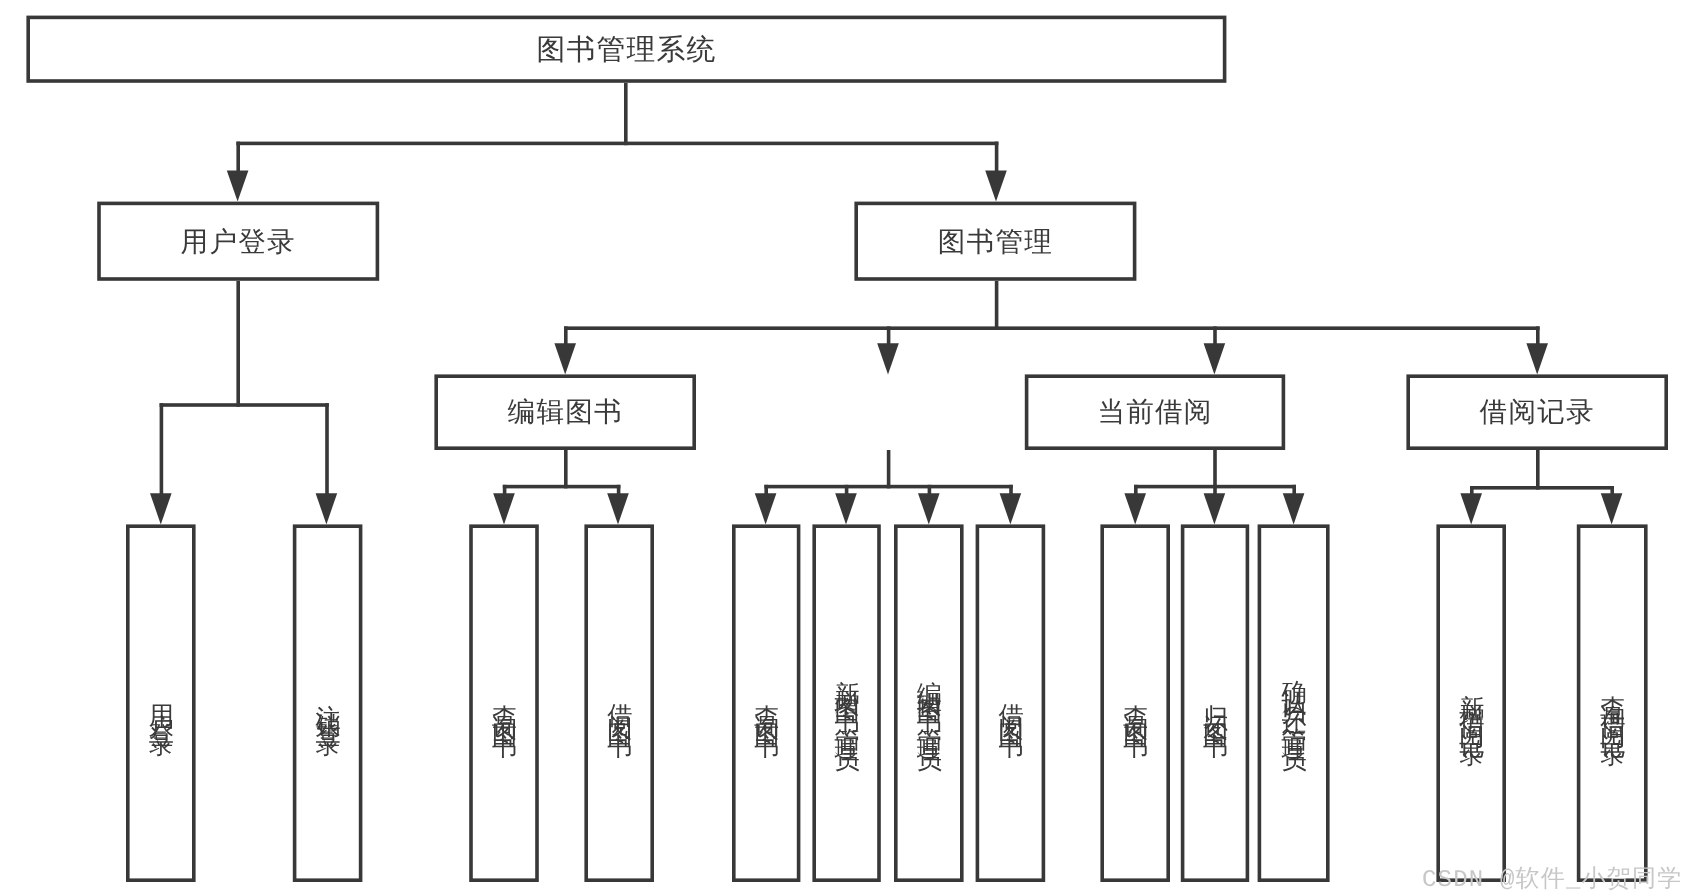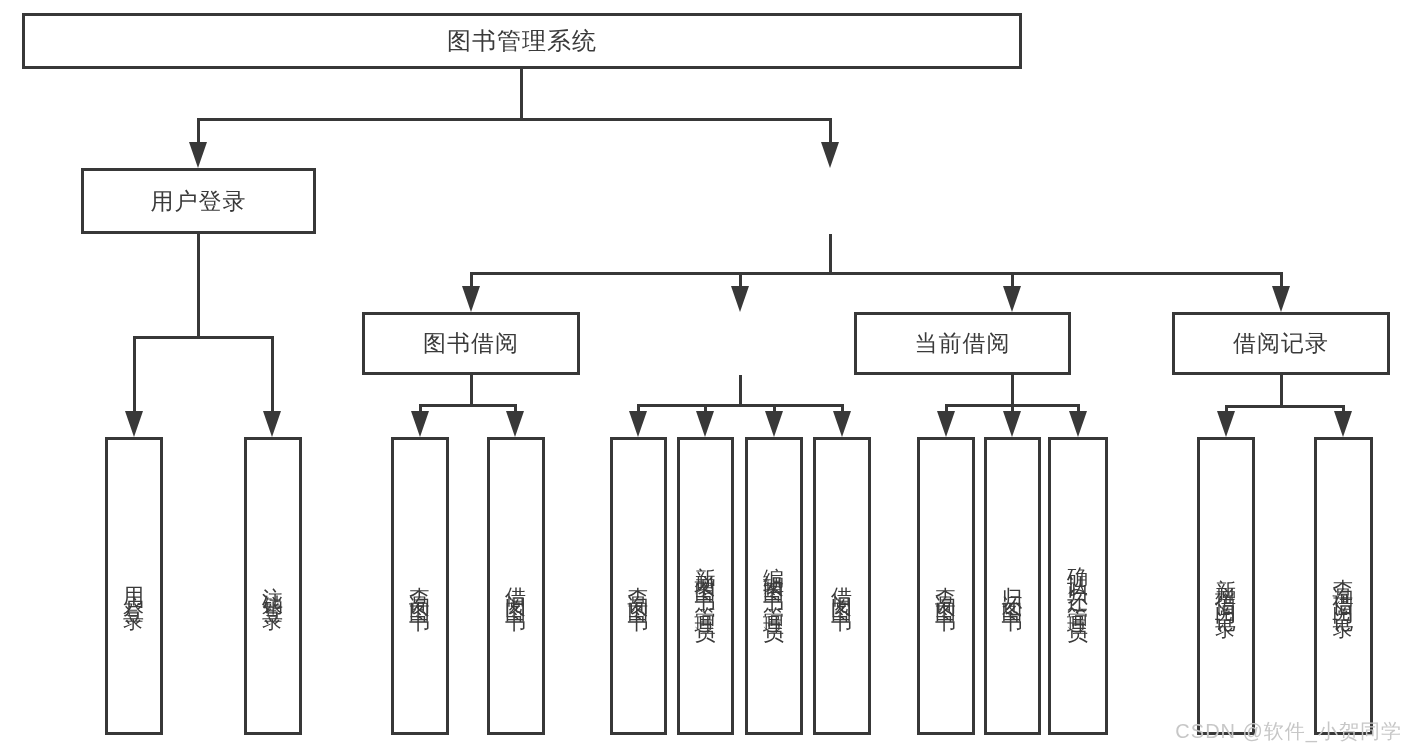--- a/index.html
+++ b/index.html
@@ -24,21 +24,21 @@
   }
   .line{position:absolute;background:#383838;z-index:1;}
   .arrow{
     position:absolute;width:0;height:0;z-index:1;
     border-left:9px solid transparent;border-right:9px solid transparent;
     border-top:26px solid #383838;
   }
   .watermark{
     position:absolute;right:3px;bottom:2px;z-index:3;
     font-size:20px;color:#c7c7c7;letter-spacing:1px;
-    font-family:Liberation Sans, sans-serif;
+    font-family:Liberation Mono, monospace;
   }
 </style>
 </head>
 <body>
 
 <div class="canvas">
 
   <div class="line" style="left:520px;top:69px;width:3px;height:52px"></div>
   <div class="line" style="left:197px;top:118px;width:635px;height:3px"></div>
   <div class="line" style="left:197px;top:118px;width:3px;height:30px"></div>
@@ -99,23 +99,26 @@
   <div class="arrow" style="left:1334px;top:411px"></div>
 
   <div class="hbox root" style="left:22px;top:13px;width:1000px;height:56px">
     <span>图书管理系统</span>
   </div>
 
   <div class="hbox" style="left:81px;top:168px;width:235px;height:66px">
     <span>用户登录</span>
   </div>
 
+  <div class="hbox" style="left:712px;top:168px;width:235px;height:66px">
+    <span>图书管理</span>
+  </div>
 
   <div class="hbox" style="left:362px;top:312px;width:218px;height:63px">
-    <span>图书借阅</span>
+    <span>编辑图书</span>
   </div>
 
 
   <div class="hbox" style="left:854px;top:312px;width:217px;height:63px">
     <span>当前借阅</span>
   </div>
 
   <div class="hbox" style="left:1172px;top:312px;width:218px;height:63px">
     <span>借阅记录</span>
   </div>

